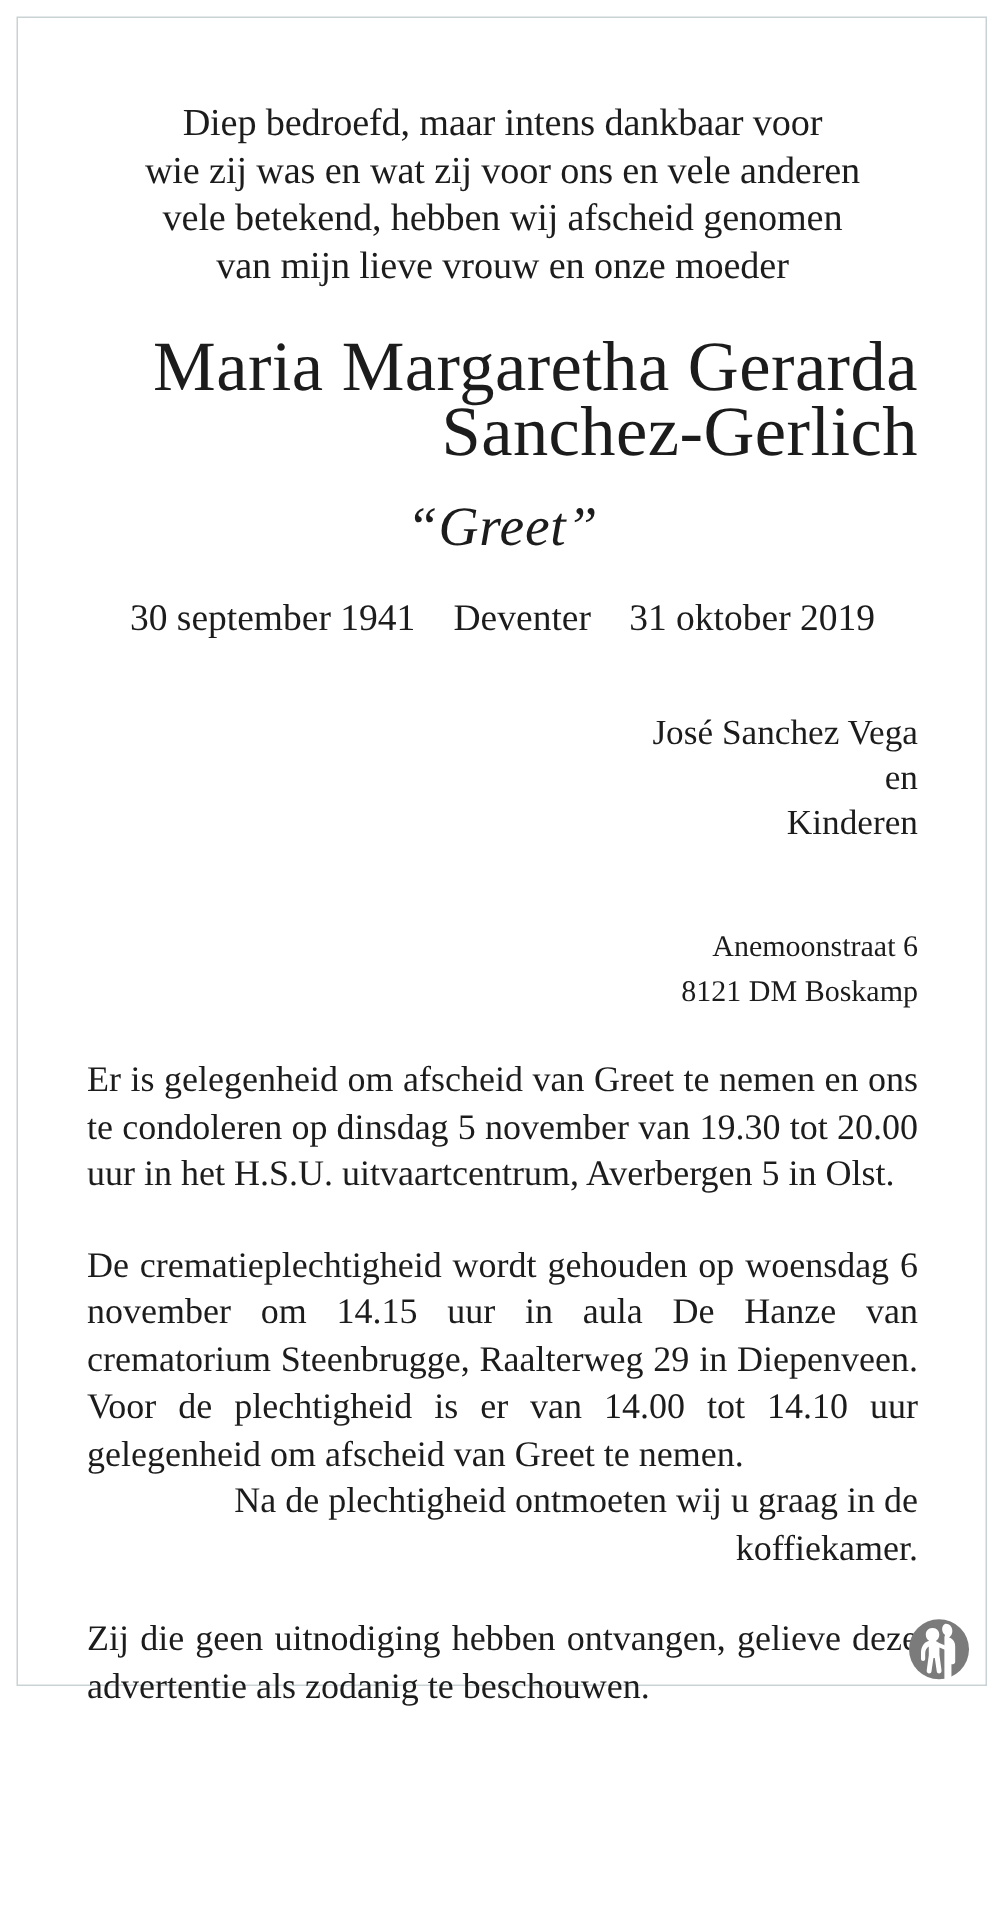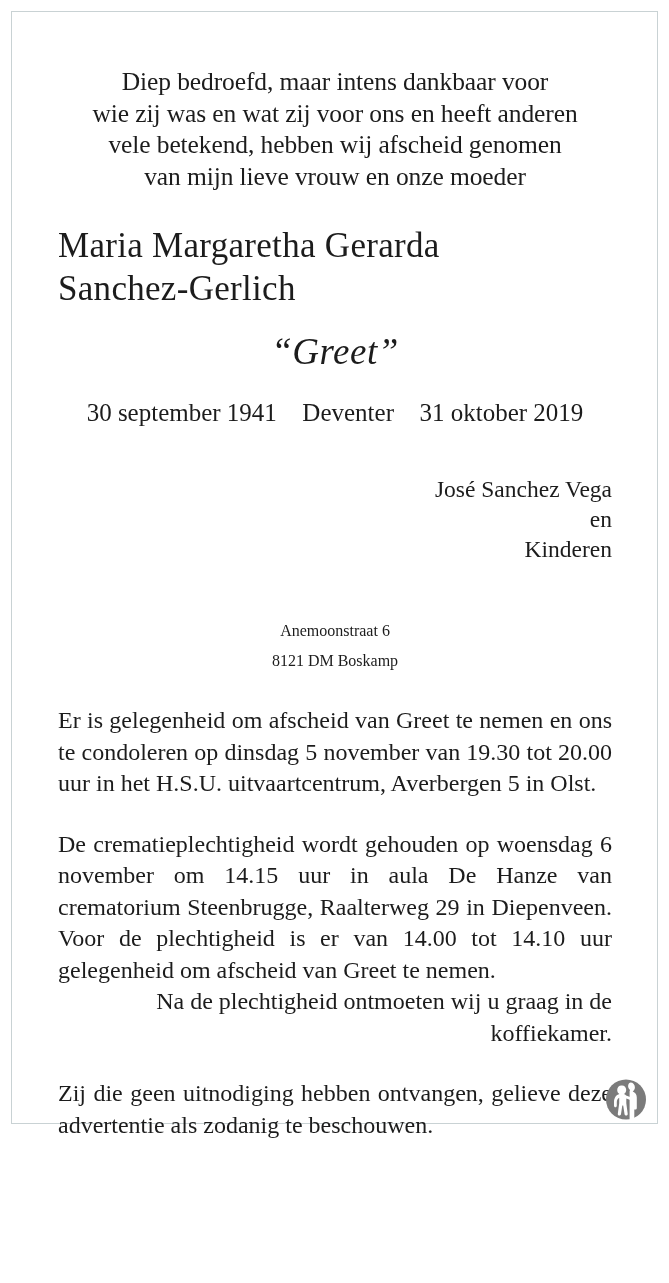--- a/index.html
+++ b/index.html
@@ -47,23 +47,23 @@
   .intro {
     text-align: center;
     font-size: 25.5px;
     line-height: 31.5px;
     letter-spacing: -0.1px;
   }
   .intro div { white-space: nowrap; }
 
   
   .name-block {
-    text-align: left;
+    text-align: right;
     margin-top: 32px;
-    font-size: 35px;
+    font-size: 47px;
     line-height: 43px;
     letter-spacing: 0.3px;
   }
 
   
   .nickname {
     text-align: center;
     margin-top: 20px;
     font-size: 37px;
     line-height: 44px;
@@ -83,23 +83,23 @@
   
   .family {
     text-align: right;
     margin-top: 46px;
     font-size: 23.5px;
     line-height: 30px;
   }
 
   
   .address {
-    text-align: center;
+    text-align: right;
     margin-top: 52px;
-    font-size: 16px;
+    font-size: 20px;
     line-height: 30px;
   }
 
   
   .para {
     text-align: justify;
     text-justify: inter-word;
     font-size: 24px;
     line-height: 31.5px;
     margin-top: 29px;
@@ -119,21 +119,21 @@
 <body>
 
 <div class="notice">
 
   <div class="frame"></div>
 
   <div class="content">
 
     <div class="intro">
       <div>Diep bedroefd, maar intens dankbaar voor</div>
-      <div>wie zij was en wat zij voor ons en heeft anderen</div>
+      <div>wie zij was en wat zij voor ons en vele anderen</div>
       <div>vele betekend, hebben wij afscheid genomen</div>
       <div>van mijn lieve vrouw en onze moeder</div>
     </div>
 
     <div class="name-block">
       <div>Maria Margaretha Gerarda</div>
       <div>Sanchez-Gerlich</div>
     </div>
 
     <div class="nickname">“Greet”</div>

